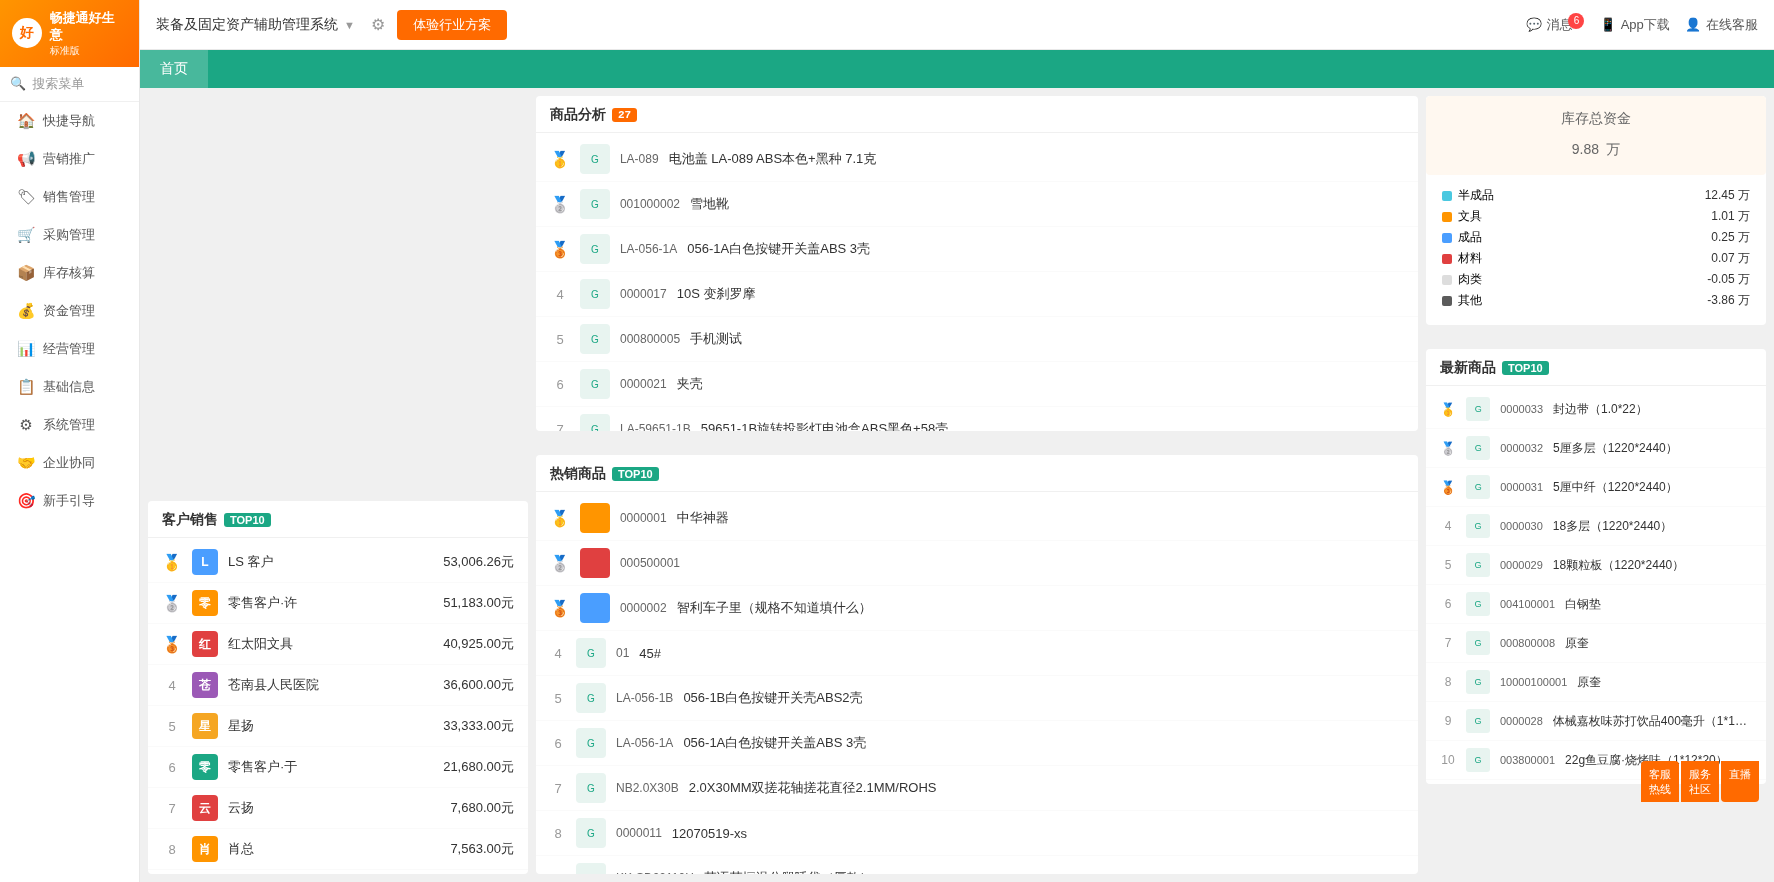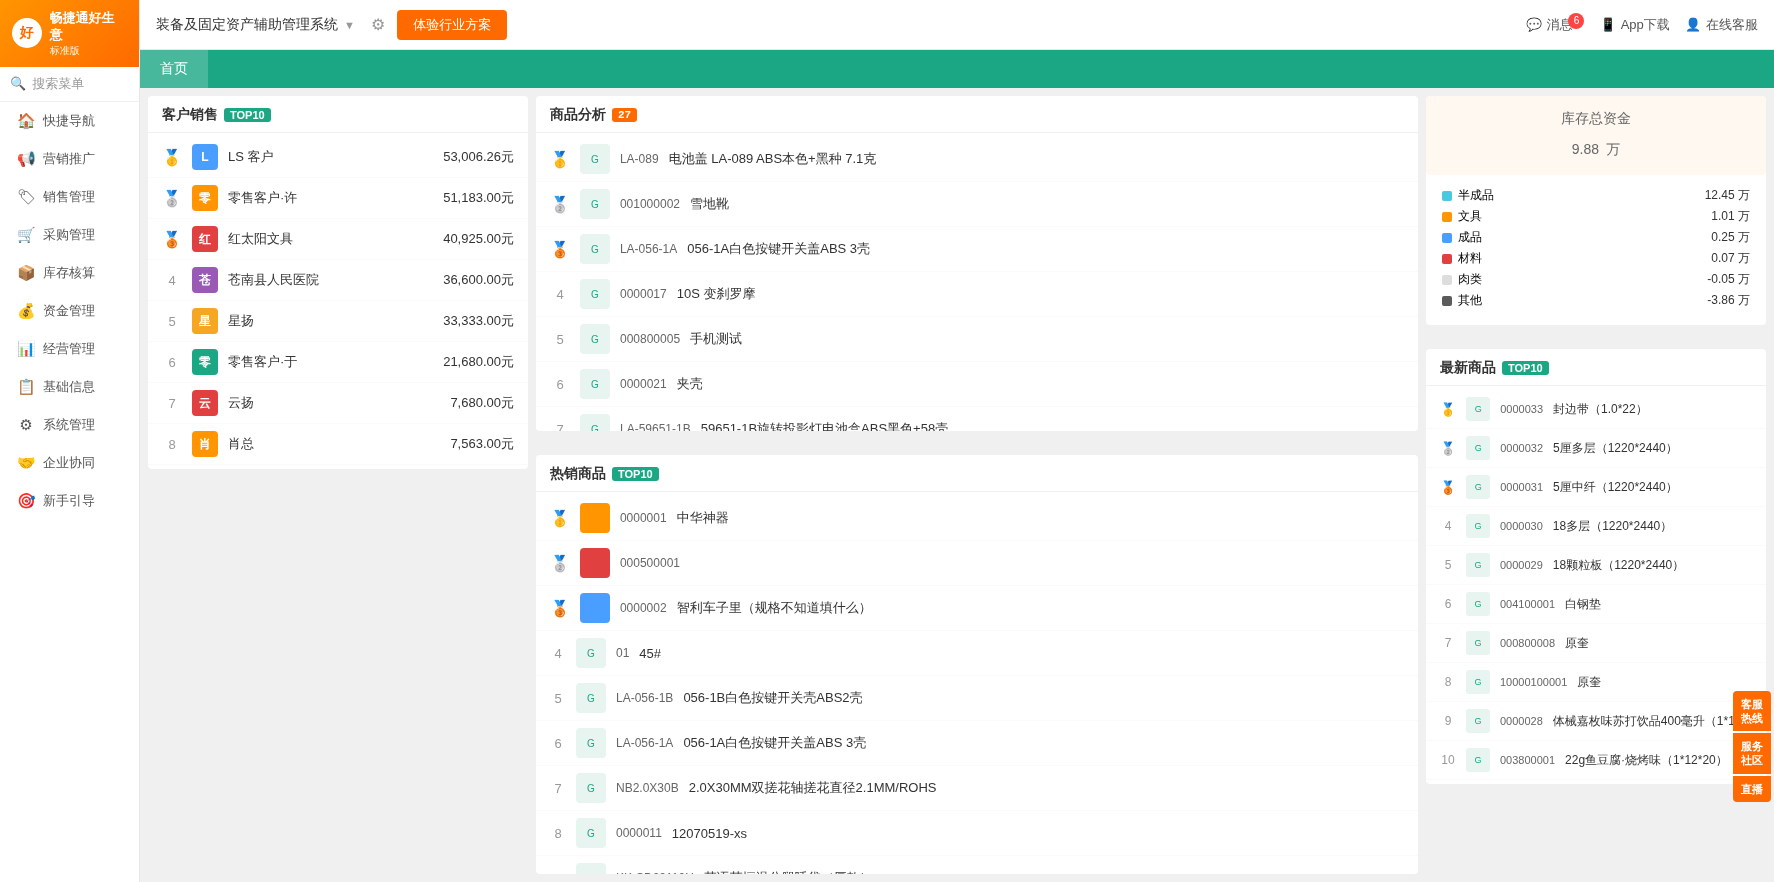--- a/index.html
+++ b/index.html
@@ -150,20 +150,21 @@
     }
 
     
     .left-panel {
       width: 380px;
       flex-shrink: 0;
       display: flex;
       flex-direction: column;
       gap: 8px;
       overflow-y: auto;
+      justify-content: flex-end;
     }
     .left-panel::-webkit-scrollbar { width: 4px; }
 
     
     .mid-panel {
       flex: 1;
       display: flex;
       flex-direction: column;
       gap: 24px;
       overflow-y: auto;
@@ -344,27 +345,26 @@
     .new-product-name { flex: 1; color: #333; font-size: 12px; overflow: hidden; text-overflow: ellipsis; white-space: nowrap; }
 
     
     .scrollable { overflow-y: auto; }
     .scrollable::-webkit-scrollbar { width: 4px; }
     .scrollable::-webkit-scrollbar-thumb { background: #ddd; border-radius: 2px; }
 
     
     .float-panel {
       position: fixed;
-      right: 3px;
+      right: 15px;
       bottom: 80px;
       display: flex;
-      flex-direction: column;
+      flex-direction: row;
       gap: 2px;
       z-index: 999;
-      font-weight: bold;
     }
     .float-btn {
       background: #ff6a00;
       color: #fff;
       width: 38px;
       padding: 6px 4px;
       text-align: center;
       font-size: 11px;
       cursor: pointer;
       line-height: 1.3;

